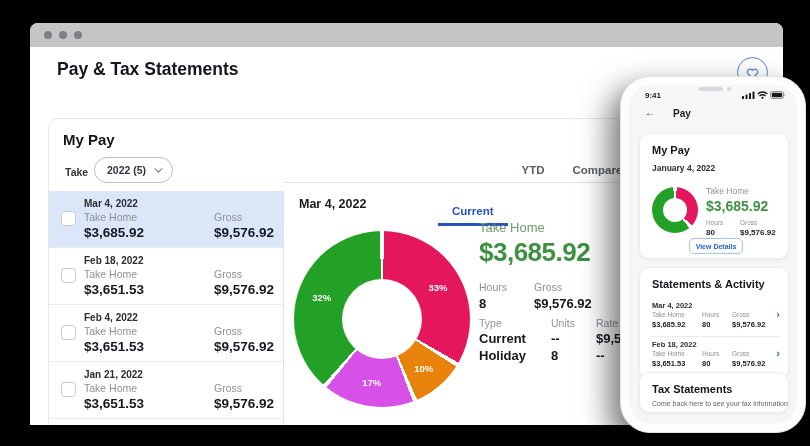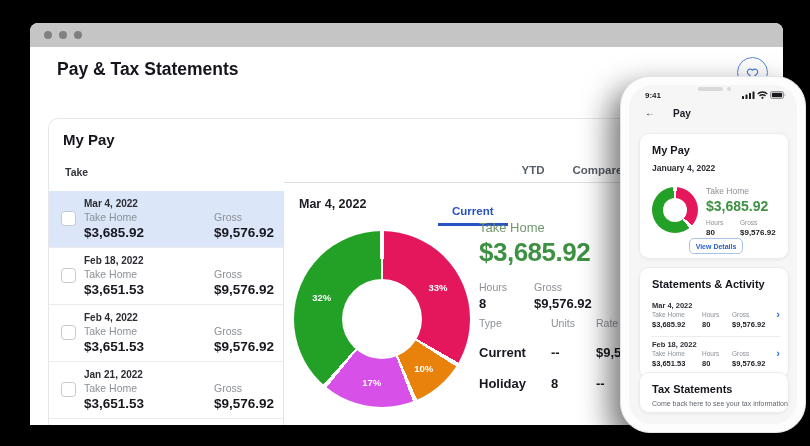--- a/index.html
+++ b/index.html
@@ -56,21 +56,21 @@
     background:#fff; border-radius:50%; transform:translate(-50%,-50%); z-index:2; }
   .donut-label { position:absolute; transform:translate(-50%,-50%); color:#fff; font-size:9.5px;
     font-weight:700; z-index:3; }
   .donut-main { position:absolute; left:10px; top:112px; width:176px; height:176px; }
   .d-takehome { position:absolute; left:195px; top:101px; }
   .th-lb { font-size:13px; color:#72976f; }
   .th-amt { font-size:26px; font-weight:700; color:#3e9142; margin-top:2px; letter-spacing:-0.5px; }
   .hg { display:grid; grid-template-columns:55px auto; margin-top:13px; }
   .hg-val { font-size:13px; font-weight:700; color:#17171f; margin-top:3px; }
   .d-table { position:absolute; left:195px; top:198px; display:grid;
-    grid-template-columns:72px 45px 80px; row-gap:16px; }
+    grid-template-columns:72px 45px 80px; row-gap:2px; }
   .t-h { font-size:10.5px; color:#8b9096; }
   .t-c { font-size:13px; font-weight:700; color:#17171f; white-space:nowrap; }
 
   
   .phone { position:absolute; left:620px; top:76px; width:186px; height:357px; background:#fdfdfd;
     border-radius:30px; box-shadow:-10px 12px 30px rgba(0,0,0,0.55); border:1px solid #e4e4e6; }
   .screen { position:absolute; left:8px; top:8px; right:8px; bottom:8px; background:#f6f6f7;
     border-radius:23px; overflow:hidden; }
   .notch-speaker { position:absolute; left:69px; top:2px; width:25px; height:4px; background:#d9d9db; border-radius:2px; }
   .notch-cam { position:absolute; left:98px; top:2px; width:4px; height:4px; background:#d9d9db; border-radius:50%; }
@@ -122,20 +122,24 @@
     <h1 class="page-title">Pay &amp; Tax Statements</h1>
     <button class="heart-btn">
       <svg width="15" height="14" viewBox="0 0 24 22">
         <path d="M12 19.5 L5.2 12.7 a4.6 4.6 0 1 1 6.5-6.5 l.3.3 .3-.3 a4.6 4.6 0 1 1 6.5 6.5 Z" fill="none" stroke="#5585d6" stroke-width="2"></path>
       </svg>
     </button>
 
     <section class="mypay-card">
       <h2 class="panel-title">My Pay</h2>
       <span class="year-label">Take</span>
+      <button class="year-select">
+        <span>2022 (5)</span>
+        <span class="chev"></span>
+      </button>
       <span class="scroll-caret"></span>
 
       <div class="stmt-list">
         <article class="stmt-row sel">
           <span class="cbx"></span>
           <div class="s-date">Mar 4, 2022</div>
           <div class="s-col1">
             <div class="s-lb">Take Home</div>
             <div class="s-amt">$3,685.92</div>
           </div>

